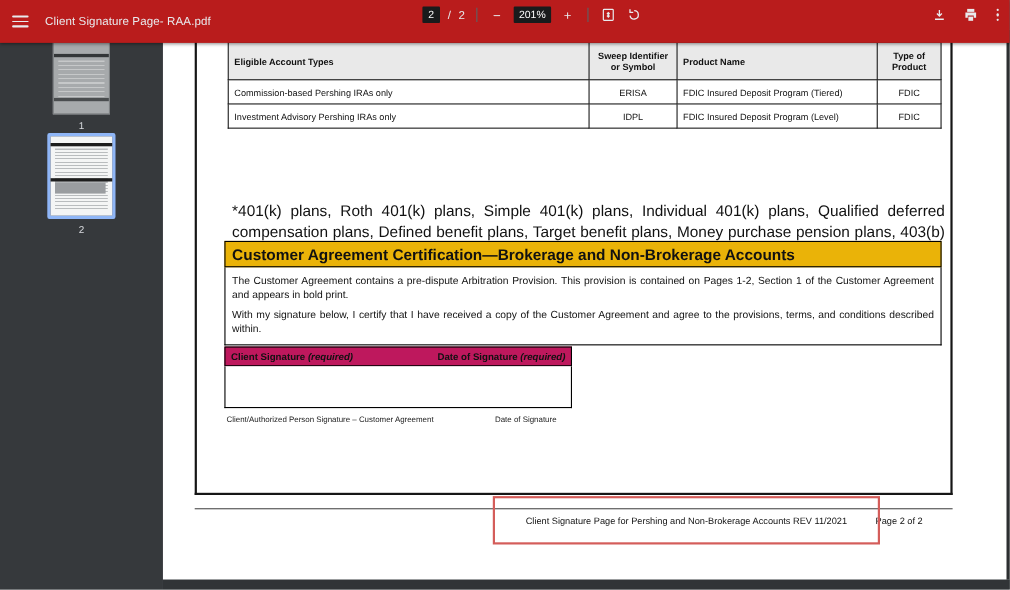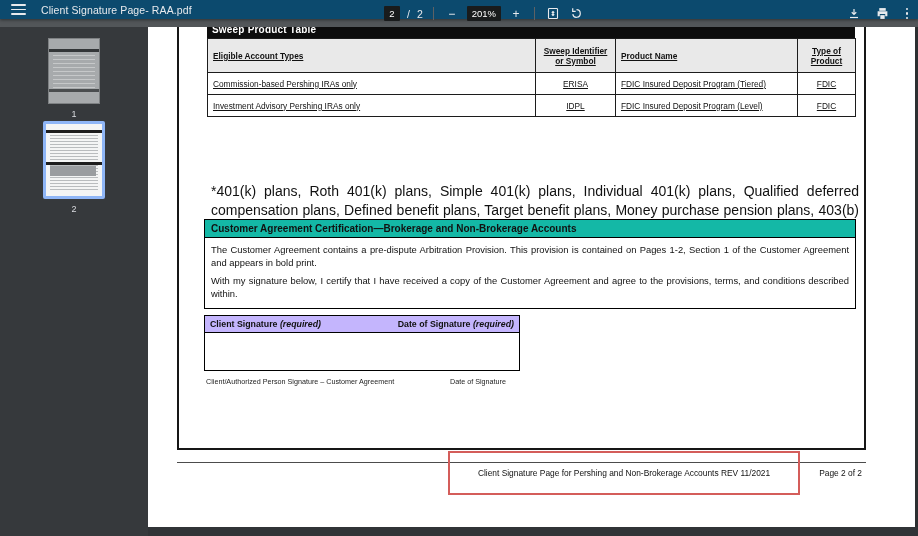--- a/index.html
+++ b/index.html
@@ -1,21 +1,21 @@
 <!DOCTYPE html>
 <html><head>
 <meta charset="utf-8">
 <style>
   * { margin:0; padding:0; box-sizing:border-box; }
   html,body { width:918px; height:536px; overflow:hidden; }
   body { position:relative; font-family:"Liberation Sans", sans-serif; background:#525659; }
 
   
-  .toolbar { position:absolute; left:0; top:0; width:918px; height:19px;
-             background:#0c4a6e; display:flex; align-items:center; z-index:30;
+  .toolbar { position:absolute; left:0; top:0; width:918px; height:39px;
+             background:#b91c1c; display:flex; align-items:center; z-index:30;
              box-shadow:0 1px 3px rgba(0,0,0,.45); }
   .hamburger { width:15px; height:11px; margin-left:11px; display:flex; flex-direction:column;
                justify-content:space-between; cursor:pointer; }
   .hamburger i { display:block; height:1.7px; background:#e8eaed; border-radius:1px; }
   .doc-title { color:#e8eaed; font-size:10.5px; margin-left:15px; letter-spacing:.1px; }
   .tb-center { position:absolute; left:384px; top:0; height:27px; display:flex; align-items:center; gap:7px;
                color:#e8eaed; font-size:10.5px; }
   .page-box, .zoom-box { background:#191b1c; color:#fff; font-size:9.5px; text-align:center;
                padding:2px 5px; border-radius:1px; min-width:16px; }
   .tb-sep { width:1px; height:13px; background:#5e6164; margin:0 3px; }
@@ -56,48 +56,48 @@
   .page { position:absolute; left:148px; top:27px; width:770px; height:500px; background:#ffffff;
           overflow:hidden; color:#111; }
   .frame { position:absolute; left:29px; top:0; width:689px; height:423px;
            border:2px solid #161616; border-top:none; }
 
   .black-bar { position:absolute; left:59px; top:0; width:648px; height:11px; background:#0d0d0d; overflow:hidden; }
   .black-bar span { display:block; color:#fff; font-weight:bold; font-size:10px; line-height:15px;
                     margin-top:-5px; padding-left:5px; letter-spacing:.2px; }
 
   table.sweep { position:absolute; left:59px; top:11px; width:648px; border-collapse:collapse; table-layout:fixed; }
-  table.sweep th, table.sweep td { border:1px solid #1c1c1c; font-size:8.3px; padding:2px 5px; vertical-align:middle;text-decoration:underline; }
+  table.sweep th, table.sweep td { border:1px solid #1c1c1c; font-size:8.3px; padding:2px 5px; vertical-align:middle; }
   table.sweep th { background:#e9e9e9; font-weight:bold; text-align:left; }
   table.sweep th.ctr, table.sweep td.ctr { text-align:center;margin-top:48px; }
   .col1{width:328px;} .col2{width:80px;} .col3{width:182px;} .col4{width:58px;}
   tr.r-head{height:34px;} tr.r1{height:24px;} tr.r2{height:22px;} tr.r3{height:22px;} tr.r4{height:35px;}
   td.just { text-align:justify; }
 
   .footnote { position:absolute; left:63px; top:155px; width:648px; font-size:14px; 
               line-height:1.35; text-align:justify; color:#111; }
 
   .cert { position:absolute; left:56px; top:192px; width:652px; }
-  .cert-head { border:1px solid #000; background:#14b8a6; font-weight:bold; font-size:10px; padding:3px 6px; }
+  .cert-head { border:1px solid #000; background:#eab308; font-weight:bold; font-size:14px; padding:3px 6px; }
   .cert-body { border:1px solid #000; border-top:none; padding:5px 6px 8px 6px; }
   .cert-body p { font-size:9.4px; line-height:1.42; text-align:justify; }
   .cert-body p.b { font-weight:normal; }
   .cert-body p + p { margin-top:4px; }
 
   .sig { position:absolute; left:56px; top:288px; width:316px; }
-  .sig-head { border:1.5px solid #000; background:#c4b5fd; display:flex; justify-content:space-between;
+  .sig-head { border:1.5px solid #000; background:#be185d; display:flex; justify-content:space-between;
               padding:3px 5px; font-size:8.8px; font-weight:bold; }
   .sig-head em { font-style:italic; }
   .sig-area { border:1.5px solid #000; border-top:none; height:38px; background:#fff; }
   .cap1 { position:absolute; left:58px; top:350px; font-size:7.2px; color:#1c1c1c; }
   .cap2 { position:absolute; left:302px; top:350px; font-size:7.2px; color:#1c1c1c; }
 
   .footer-line { position:absolute; left:29px; top:435px; width:689px; height:1px; background:#4c4c4c; }
   .rev-text { position:absolute; left:304px; top:441px; width:344px; font-size:8.4px; text-align:center; color:#111; }
-  .page-text { position:absolute; left:648px; top:441px; width:66px; font-size:8.4px; text-align:right; color:#111; }
+  .page-text { position:absolute; left:648px; top:441px; width:66px; font-size:8.4px; color:#111; }
   .red-box { position:absolute; left:300px; top:424px; width:352px; height:44px;
              border:2px solid #d45d5a; z-index:5; background:transparent; }
 </style>
 </head>
 <body>
 
 <div class="toolbar">
   <div class="hamburger">
       <i></i>
       <i></i>

